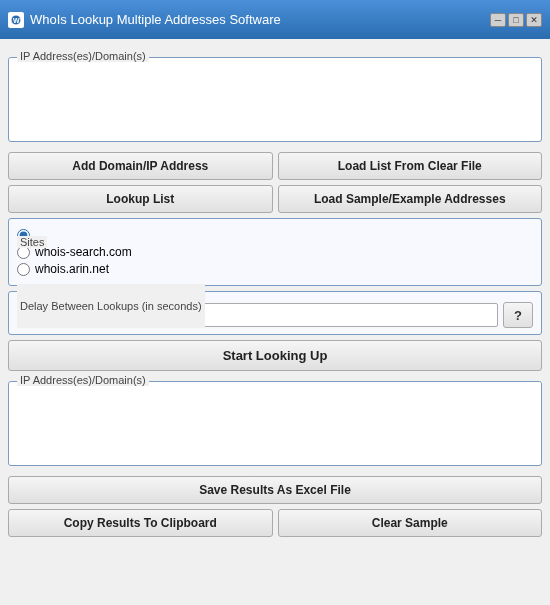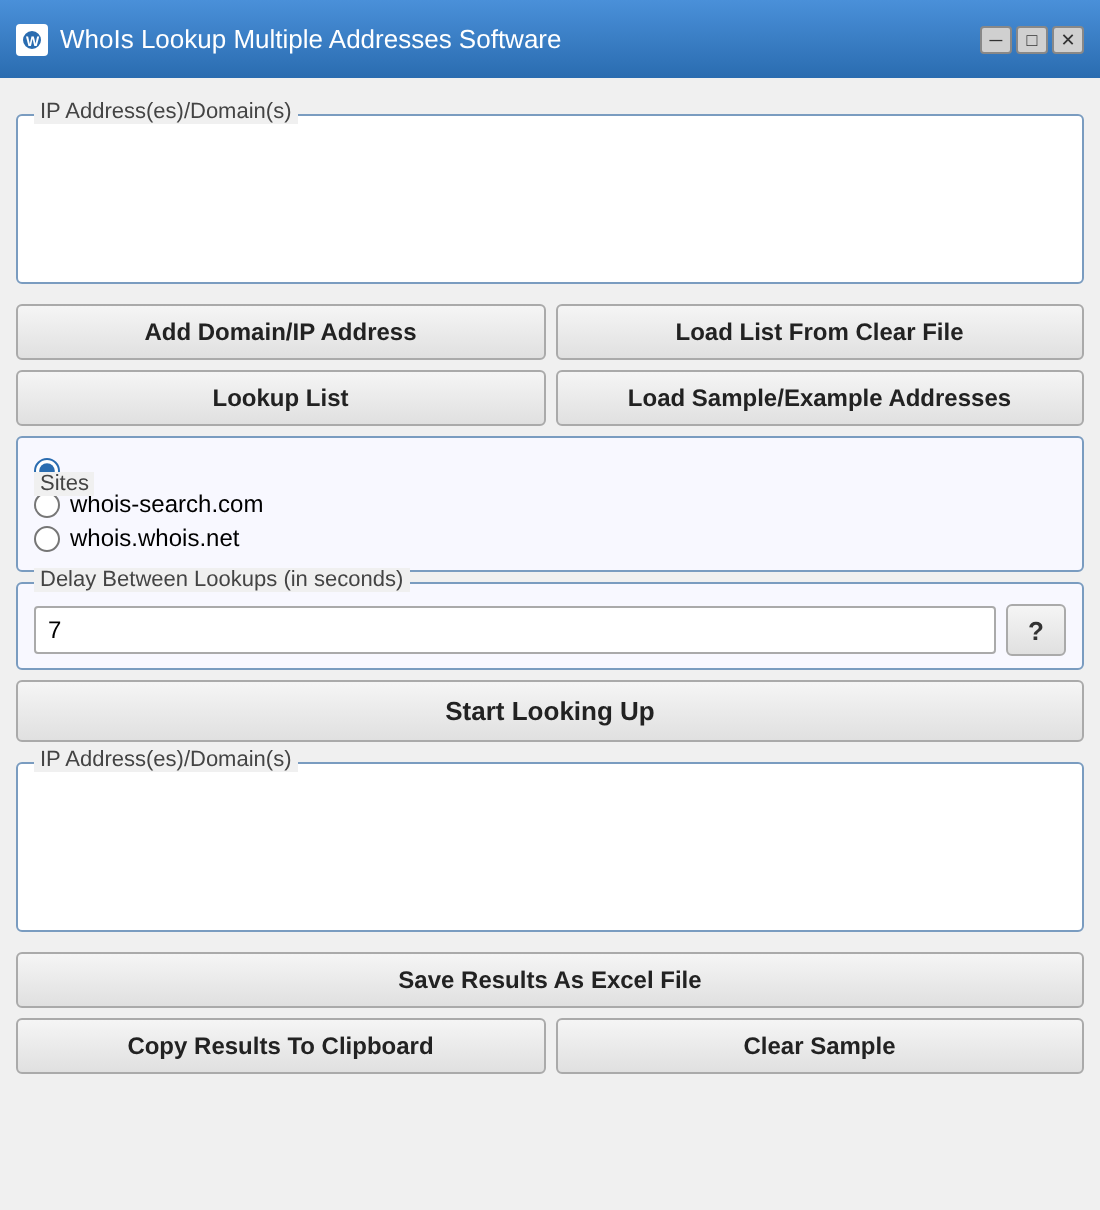--- a/index.html
+++ b/index.html
@@ -140,21 +140,21 @@
       padding: 10px 8px 6px 8px;
       position: relative;
       background: #f8f8ff;
     }
 
     .delay-label {
       position: absolute;
       top: -8px;
       left: 8px;
       background: #f0f0f0;
-      padding: 0 3px;
+      padding: 16px 3px;
       font-size: 11px;
       color: #444;
     }
 
     .delay-row {
       display: flex;
       align-items: center;
       gap: 5px;
     }
 
@@ -265,21 +265,21 @@
     <span class="sites-label">Sites</span>
     <div class="radio-item">
       <input type="radio" name="site" checked="" style="">
     </div>
     <div class="radio-item">
       <input type="radio" name="site" style="">
       <label>whois-search.com</label>
     </div>
     <div class="radio-item">
       <input type="radio" name="site" style="">
-      <label>whois.whois.net</label>
+      <label>whois.arin.net</label>
     </div>
   </div>
 
   <div class="delay-group">
     <span class="delay-label">Delay Between Lookups (in seconds)</span>
     <div class="delay-row">
       <input type="text" class="delay-input" value="7" style="">
       <button class="question-btn">?</button>
     </div>
   </div>

